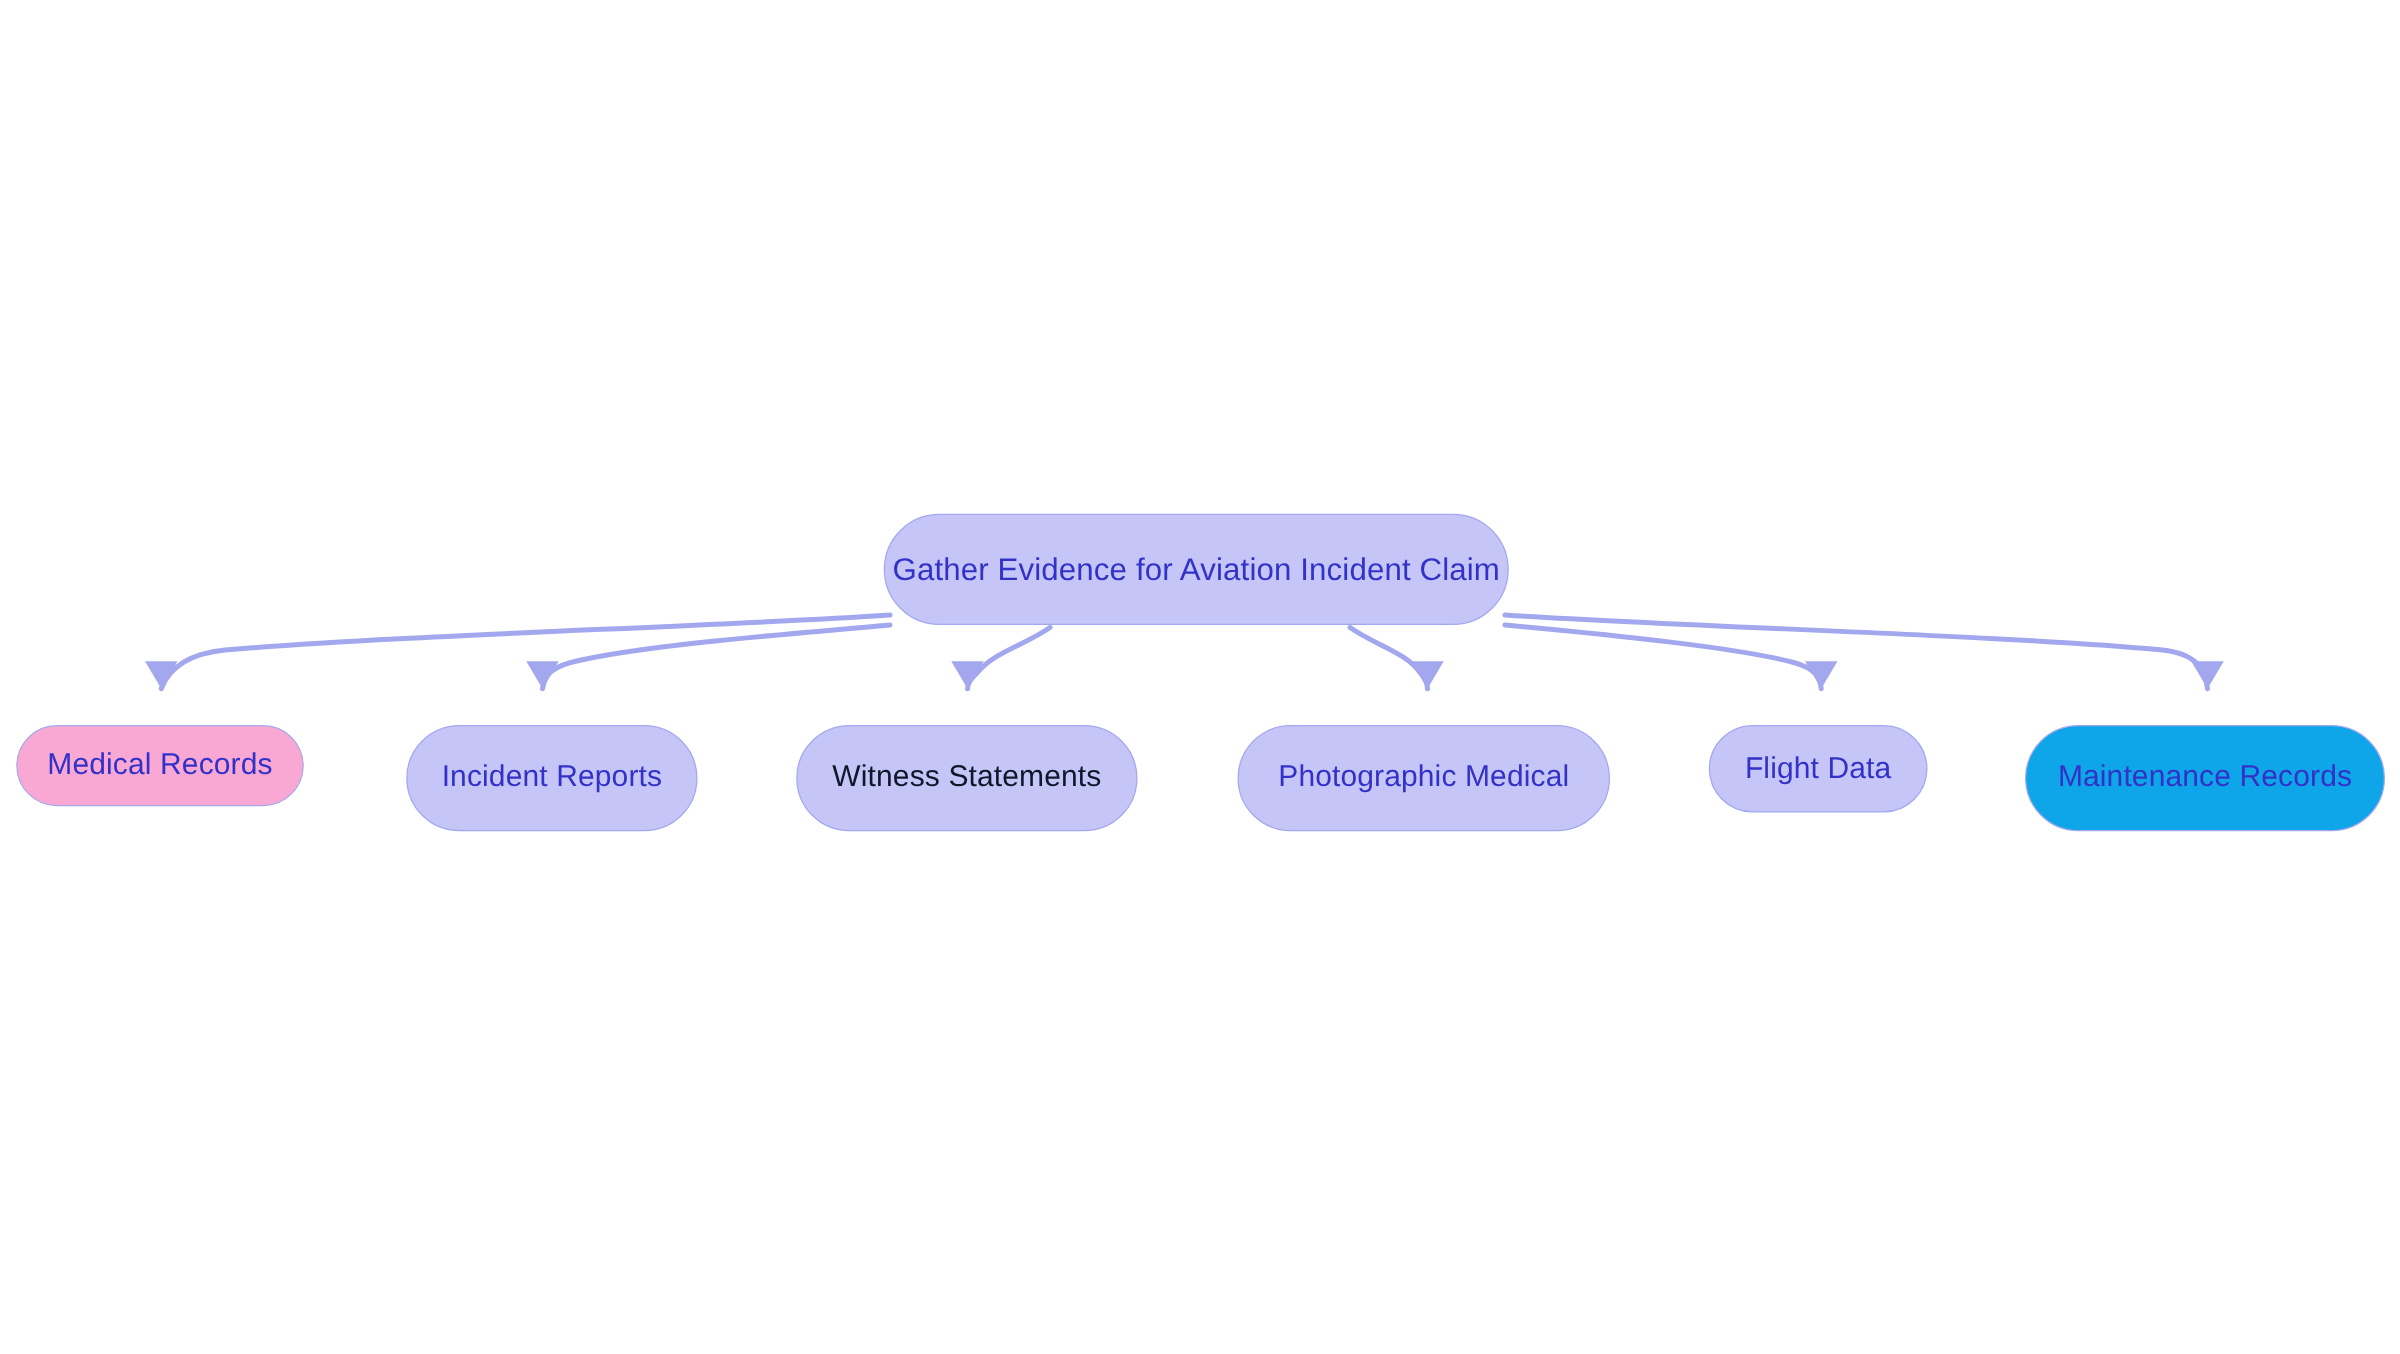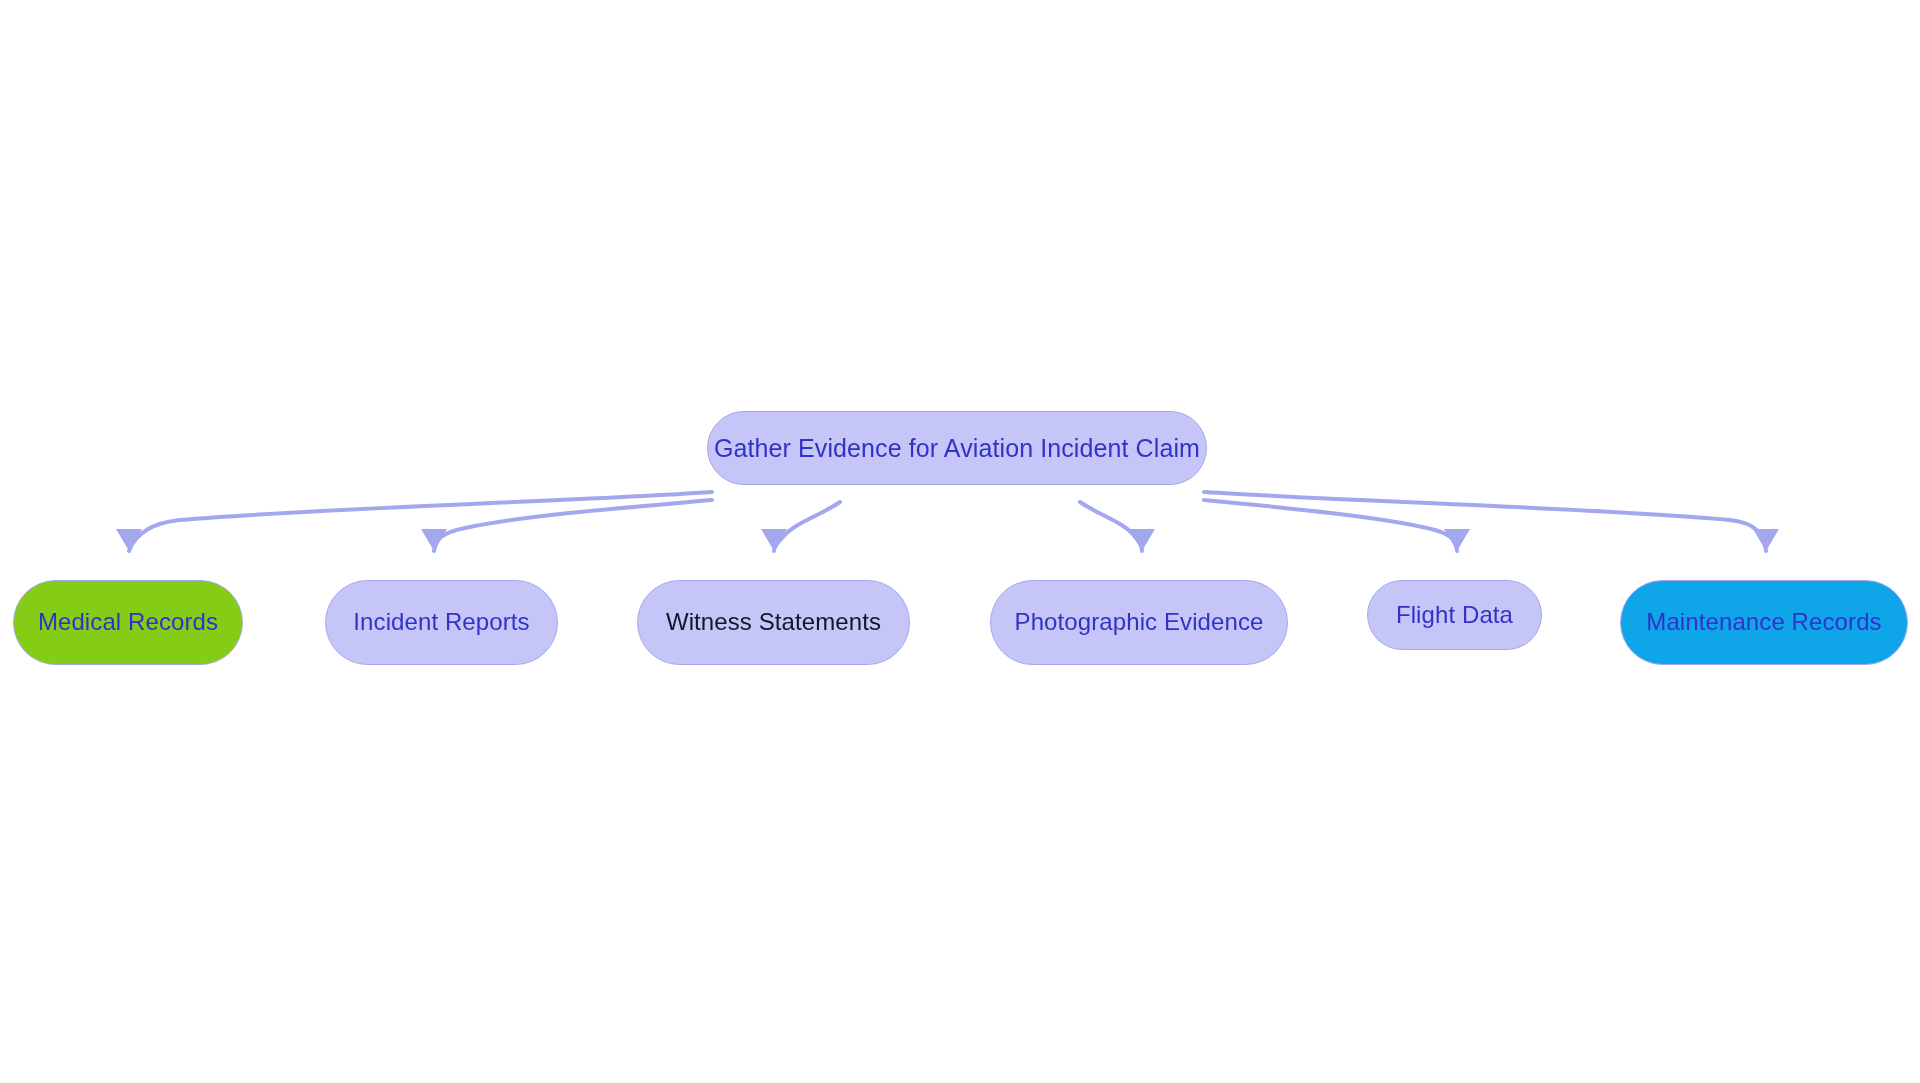--- a/index.html
+++ b/index.html
@@ -69,34 +69,34 @@
         <polygon points="116,529 142,529 129,551" fill="#a3a8ee"></polygon>
         <polygon points="421,529 447,529 434,551" fill="#a3a8ee"></polygon>
         <polygon points="761,529 787,529 774,551" fill="#a3a8ee"></polygon>
         <polygon points="1129,529 1155,529 1142,551" fill="#a3a8ee"></polygon>
         <polygon points="1444,529 1470,529 1457,551" fill="#a3a8ee"></polygon>
         <polygon points="1753,529 1779,529 1766,551" fill="#a3a8ee"></polygon>
       </g>
   </svg>
 
   <div id="nodes">
-      <div class="node root" style="left: 707px; top: 411px; width: 500px; height: 74px; background: rgb(197, 198, 247); border-color: rgb(163, 168, 238); color: rgb(50, 50, 200);">
+      <div class="node root" style="left: 707px; top: 411px; width: 500px; height: 89px; background: rgb(197, 198, 247); border-color: rgb(163, 168, 238); color: rgb(50, 50, 200);">
         <span class="node-label">Gather Evidence for Aviation Incident Claim</span>
       </div>
-      <div class="node leaf" style="left: 13px; top: 580px; width: 230px; height: 85px; background: #84cc16; border-color: rgb(163, 168, 238); color: rgb(50, 50, 200);">
+      <div class="node leaf" style="left: 13px; top: 580px; width: 230px; height: 65px; background: #f9a8d4; border-color: rgb(163, 168, 238); color: rgb(50, 50, 200);">
         <span class="node-label">Medical Records</span>
       </div>
       <div class="node leaf" style="left: 325px; top: 580px; width: 233px; height: 85px; background: rgb(197, 198, 247); border-color: rgb(163, 168, 238); color: rgb(50, 50, 200);">
         <span class="node-label">Incident Reports</span>
       </div>
       <div class="node leaf" style="left: 637px; top: 580px; width: 273px; height: 85px; background: rgb(197, 198, 247); border-color: rgb(163, 168, 238); color: #0f172a;">
         <span class="node-label">Witness Statements</span>
       </div>
       <div class="node leaf" style="left: 990px; top: 580px; width: 298px; height: 85px; background: rgb(197, 198, 247); border-color: rgb(163, 168, 238); color: rgb(50, 50, 200);">
-        <span class="node-label">Photographic Evidence</span>
+        <span class="node-label">Photographic Medical</span>
       </div>
       <div class="node leaf" style="left: 1367px; top: 580px; width: 175px; height: 70px; background: rgb(197, 198, 247); border-color: rgb(163, 168, 238); color: rgb(50, 50, 200);">
         <span class="node-label">Flight Data</span>
       </div>
       <div class="node leaf" style="left: 1620px; top: 580px; width: 288px; height: 85px; background: #0ea5e9; border-color: rgb(163, 168, 238); color: rgb(50, 50, 200);">
         <span class="node-label">Maintenance Records</span>
       </div>
     </div>
 
 </div>

